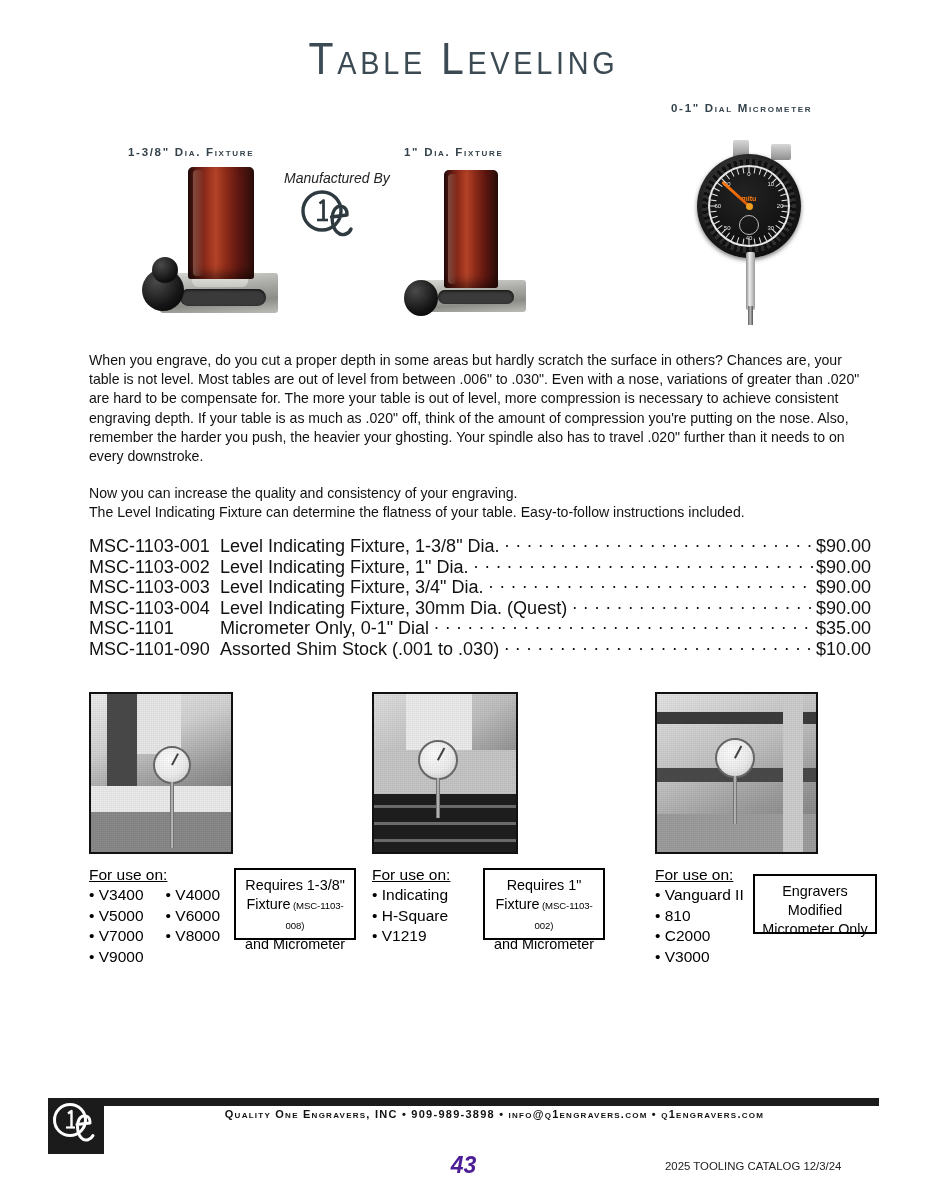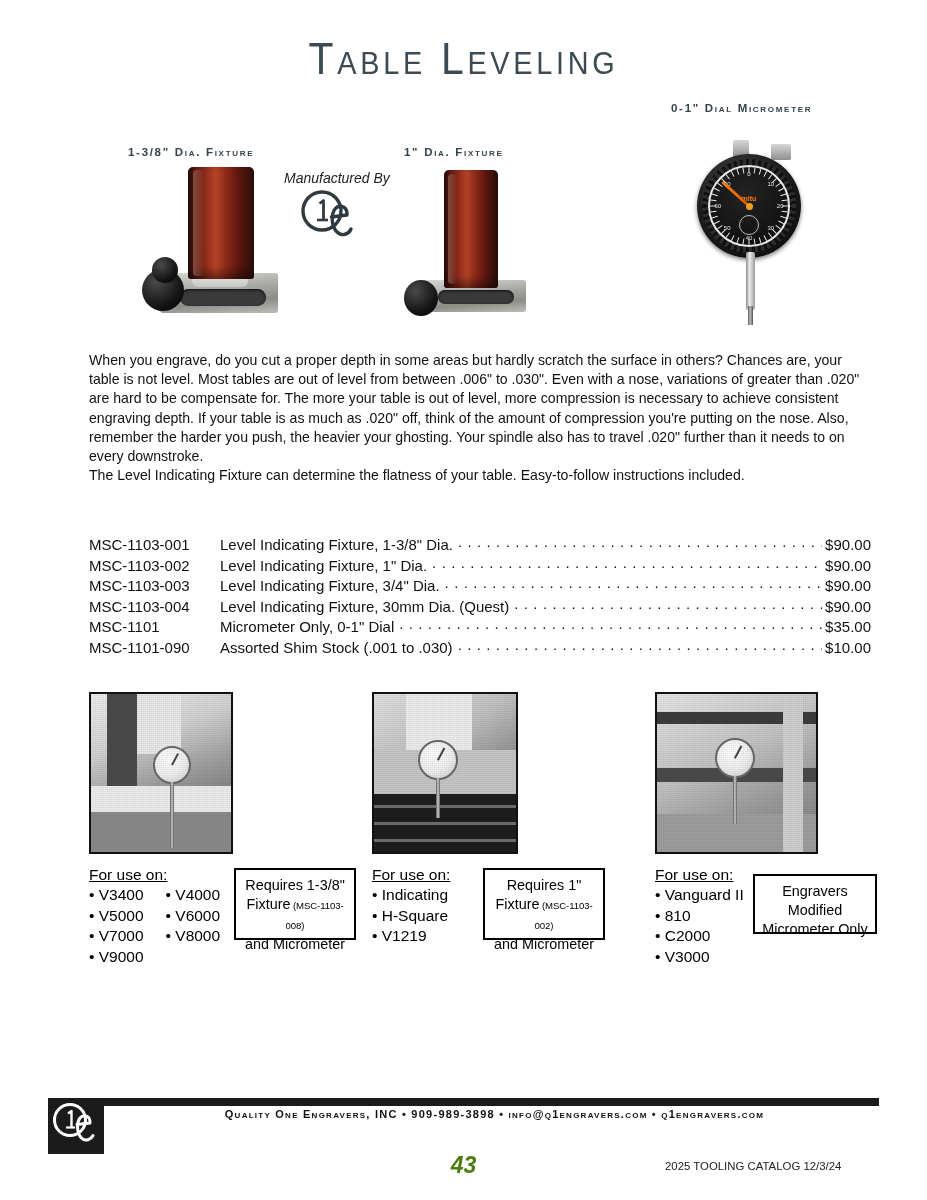--- a/index.html
+++ b/index.html
@@ -186,21 +186,21 @@
     text-align: left;
   }
   .body-copy p { margin: 0; }
   .body-copy p.second { margin-top: 18px; }
 
   
   .pricelist {
     position: absolute;
     left: 89px; top: 536px;
     width: 782px;
-    font-size: 15px;
+    font-size: 18px;
     color: #111;
   }
   .pl-row {
     display: flex;
     align-items: baseline;
     height: 20.6px;
     white-space: nowrap;
   }
   .pl-sku { width: 131px; flex: 0 0 131px; }
   .pl-desc { flex: 0 0 auto; padding-right: 5px; }
@@ -299,21 +299,21 @@
     font-weight: 700;
     line-height: 19px;
   }
   .page-num {
     position: absolute;
     left: 0; top: 1152px; width: 927px;
     text-align: center;
     font-size: 23px;
     font-weight: 700;
     font-style: italic;
-    color: #4d7c0f;
+    color: #4c1d95;
   }
   .catalog-id {
     position: absolute;
     left: 665px; top: 1160px;
     font-size: 11.4px;
     color: #222;
     white-space: nowrap;
   }
 </style>
 </head>
@@ -491,20 +491,21 @@
           <i></i>
         </div>
       </div>
   </div>
   <div class="dial-stem"></div>
   <div class="dial-tip"></div>
 </div>
 
 <div class="body-copy">
   <p>When you engrave, do you cut a proper depth in some areas but hardly scratch the surface in others? Chances are, your table is not level. Most tables are out of level from between .006" to .030". Even with a nose, variations of greater than .020" are hard to be compensate for. The more your table is out of level, more compression is necessary to achieve consistent engraving depth. If your table is as much as .020" off, think of the amount of compression you're putting on the nose. Also, remember the harder you push, the heavier your ghosting. Your spindle also has to travel .020" further than it needs to on every downstroke.</p>
+  <p class="second">Now you can increase the quality and consistency of your engraving.</p>
   <p>The Level Indicating Fixture can determine the flatness of your table. Easy-to-follow instructions included.</p>
 </div>
 
 <div class="pricelist" id="pricelist">
     <div class="pl-row">
       <span class="pl-sku">MSC-1103-001</span>
       <span class="pl-desc">Level Indicating Fixture, 1-3/8" Dia.</span>
       <span class="pl-dots"></span>
       <span class="pl-price">$90.00</span>
     </div>

